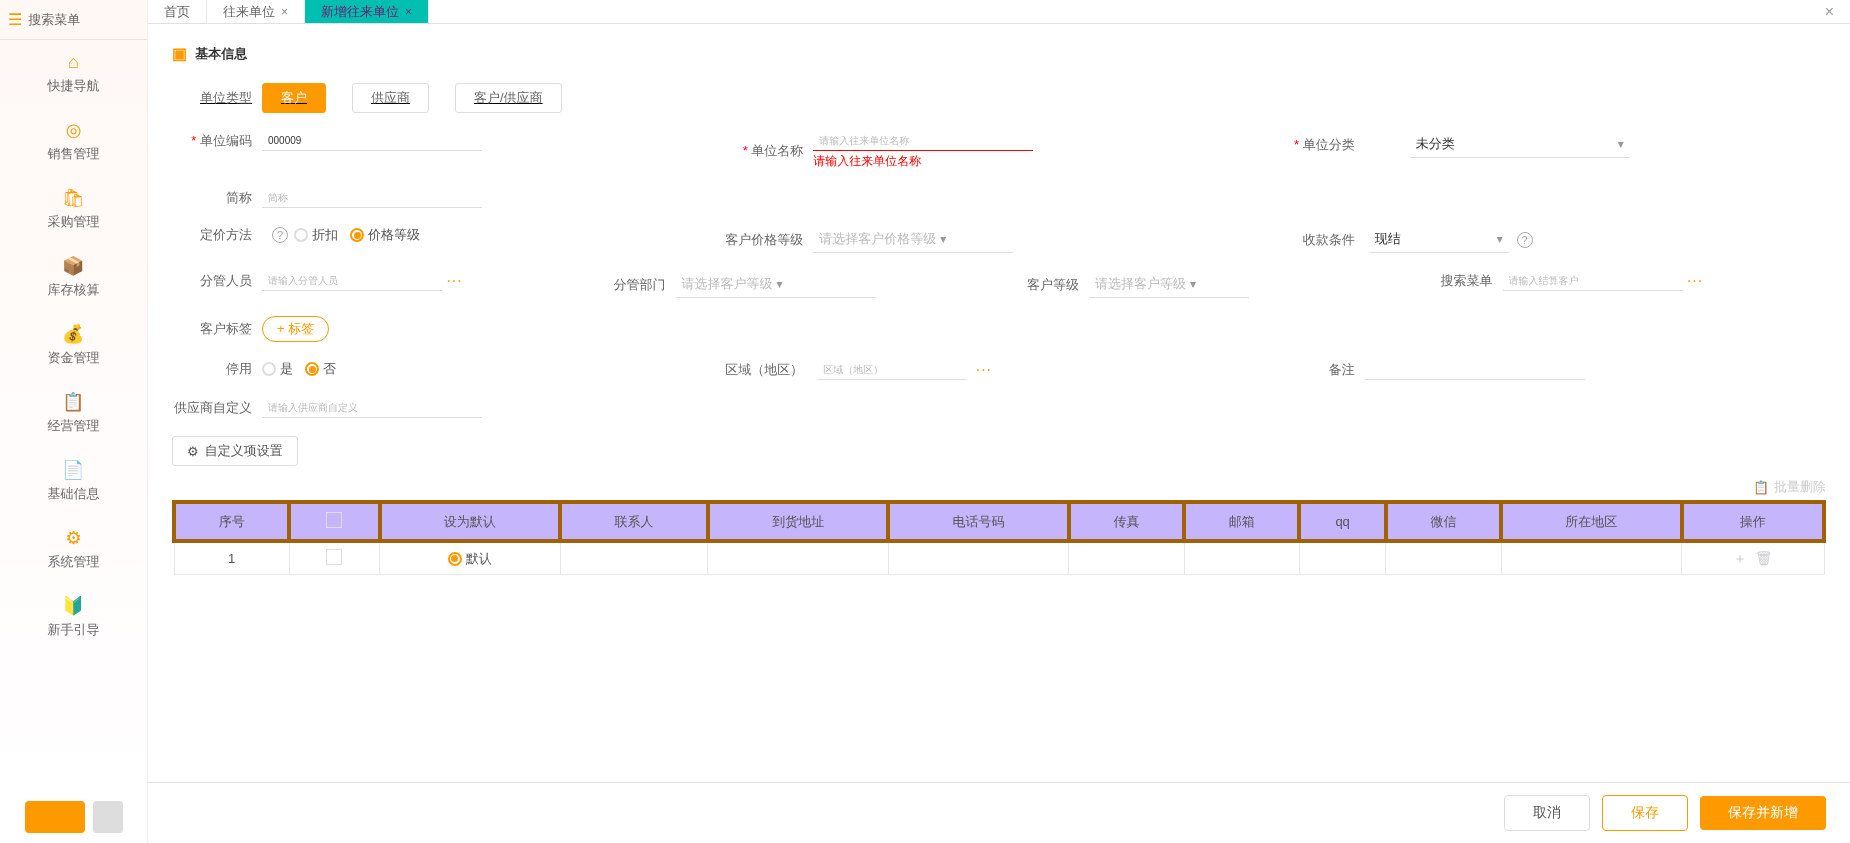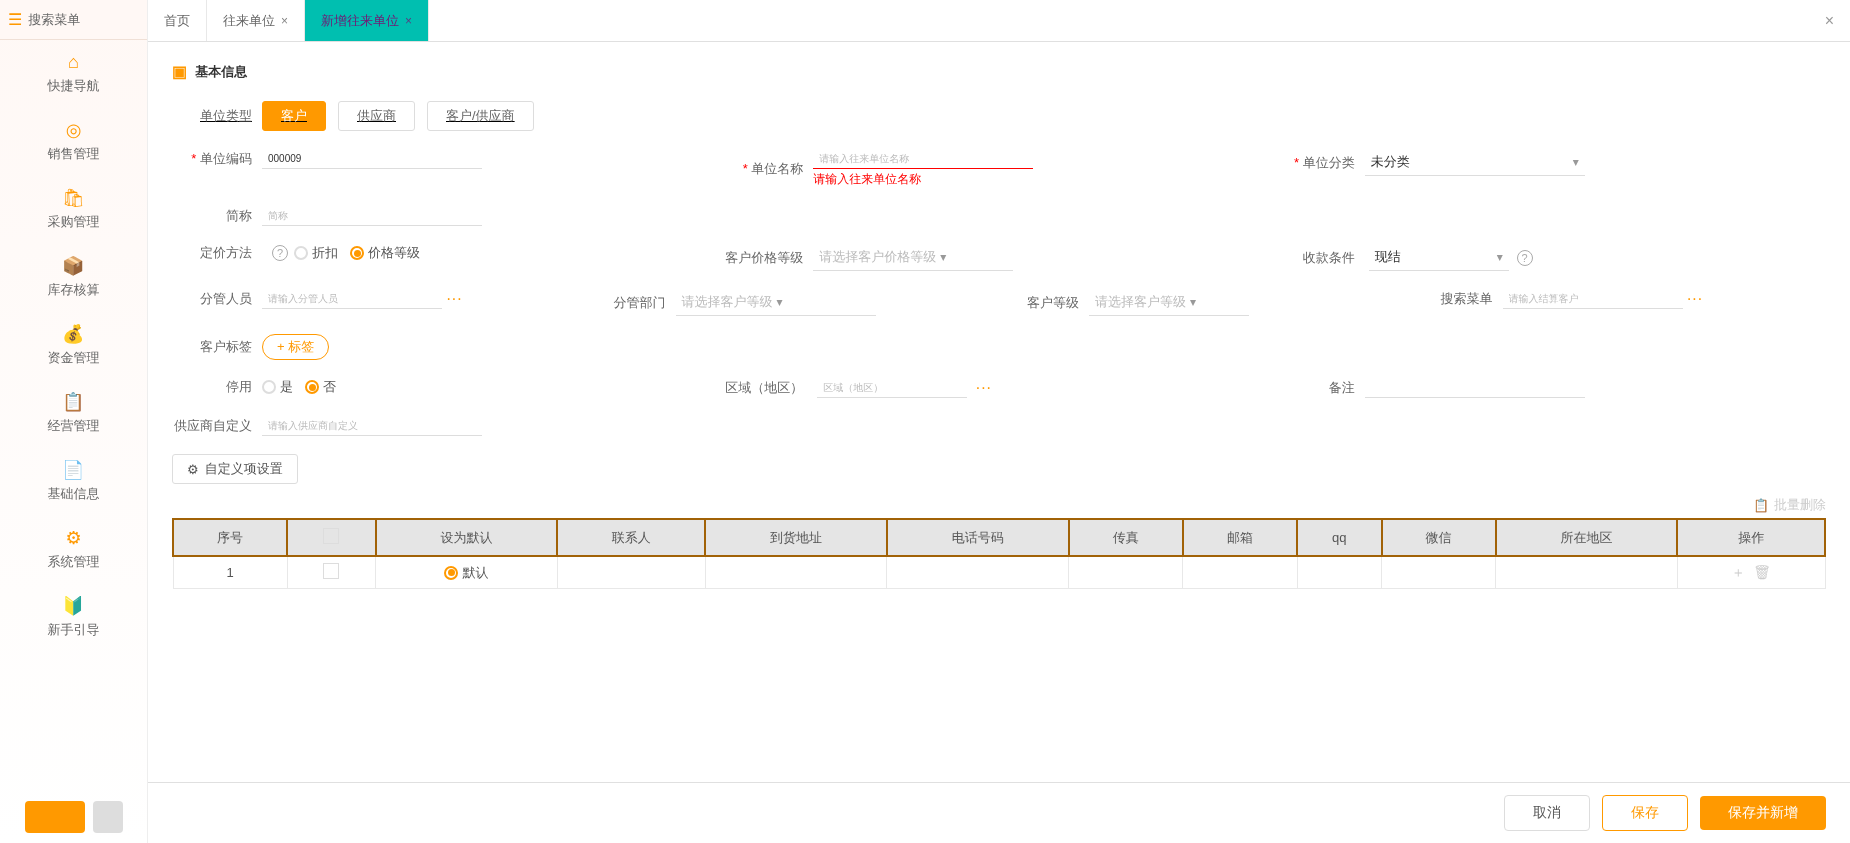--- a/index.html
+++ b/index.html
@@ -54,21 +54,21 @@
 
     
     .main { flex: 1; display: flex; flex-direction: column; overflow: hidden; }
 
     
     .tabbar {
       background: #fff;
       border-bottom: 1px solid #e0e0e0;
       display: flex;
       align-items: center;
-      height: 42px;
+      height: 24px;
       padding: 0;
       position: relative;
     }
     .tab {
       display: flex;
       align-items: center;
       padding: 0 16px;
       height: 100%;
       cursor: pointer;
       font-size: 14px;
@@ -155,21 +155,21 @@
       padding: 4px 6px;
       cursor: pointer;
       color: #bbb;
       font-size: 13px;
     }
     .form-select .select-value { flex: 1; color: #333; }
     .form-select .chevron { color: #999; margin-left: 4px; font-size: 12px; }
     .form-select.has-value { color: #333; }
 
     
-    .type-btns { display: flex; gap: 12px; }
+    .type-btns { display: flex; gap: 26px; }
     .type-btn {
       padding: 5px 18px;
       border: 1px solid #ddd;
       border-radius: 3px;
       cursor: pointer;
       font-size: 13px;
       background: #fff;
       color: #666;
     }
     .type-btn.active {
@@ -236,22 +236,22 @@
       margin-bottom: 12px;
     }
 
     
     .data-table {
       width: 100%;
       border-collapse: collapse;
       font-size: 13px;
     }
     .data-table th {
-      background: #e5e5e5;
-      border: 2px solid #a16207;
+      background: #c4b5fd;
+      border: 4px solid #a16207;
       padding: 8px 8px;
       color: #555;
       font-weight: normal;
       text-align: center;
     }
     .data-table td {
       border: 1px solid #e8e8e8;
       padding: 6px 8px;
       text-align: center;
       color: #555;
@@ -390,21 +390,21 @@
       </div>
       <div class="form-field" style="flex:1;">
         <span class="form-label required">单位名称</span>
         <div style="display:flex;flex-direction:column;flex:1;">
           <input type="text" class="form-input error" placeholder="请输入往来单位名称" style="max-width: 220px; border-bottom-color: red;">
           <span class="error-msg">请输入往来单位名称</span>
         </div>
       </div>
       <div class="form-field" style="flex:1;">
         <span class="form-label required">单位分类</span>
-        <div class="form-select has-value" style="max-width:220px;">
+        <div class="form-select has-value" style="max-width:220px;margin-left:45px;">
           <span class="select-value">未分类</span>
           <span class="chevron">▾</span>
         </div>
       </div>
     </div>
 
     <div class="form-row">
       <div class="form-field" style="flex:1;">
         <span class="form-label">简称</span>
         <input type="text" class="form-input" placeholder="简称" style="max-width: 220px;">

